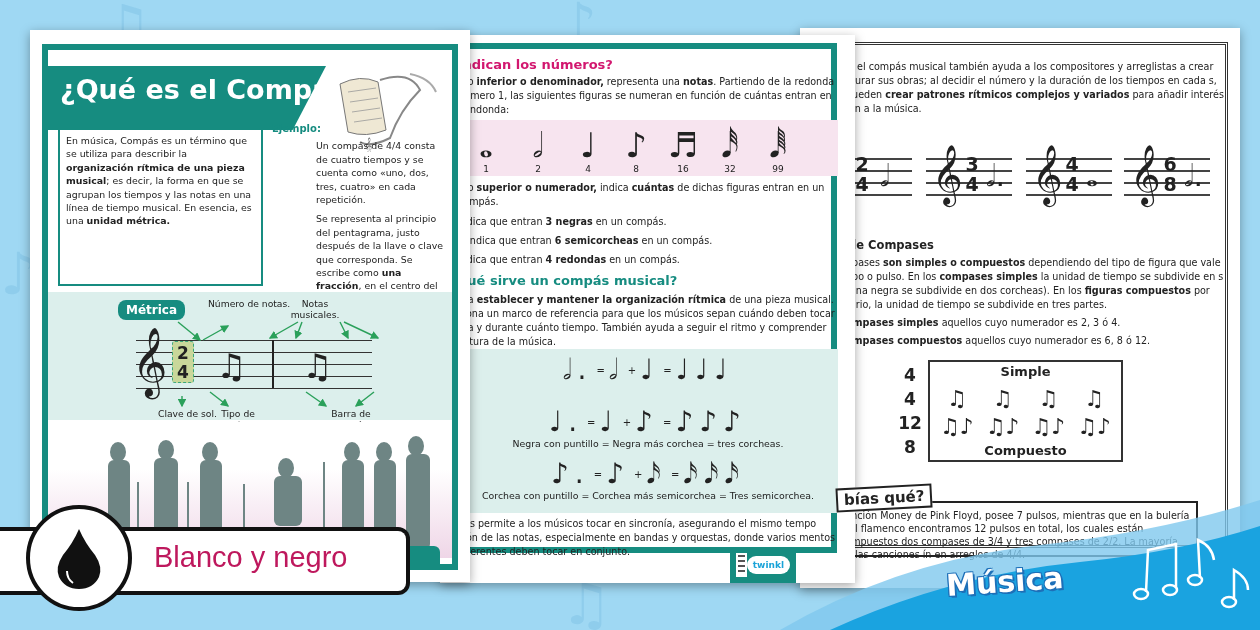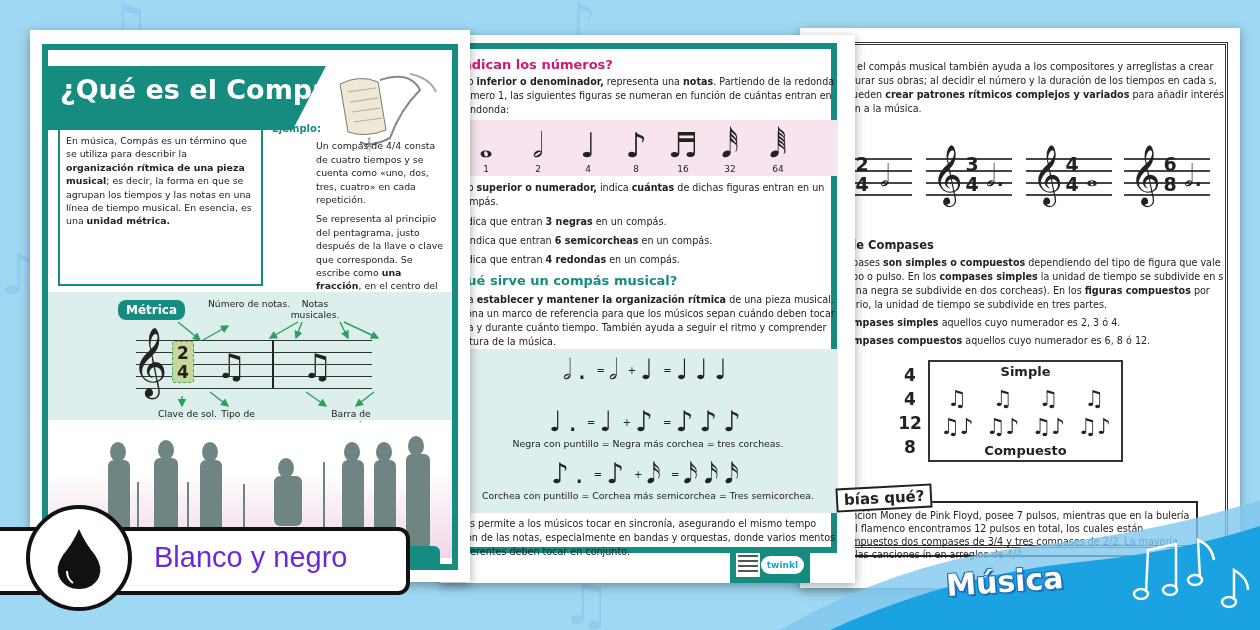--- a/index.html
+++ b/index.html
@@ -68,21 +68,21 @@
   .fig-band .fig .g { display: block; font-size: 34px; line-height: 38px; }
   .fig-band .fig .n { display: block; font-size: 9px; line-height: 10px; }
   .eq-band {
     position: absolute; left: 18px; top: 314px; width: 380px; height: 164px; background: #dcefec;
   }
   .eq-row { position: absolute; left: 0; right: 0; text-align: center; }
   .eq-row .glyphs { font-size: 28px; line-height: 30px; letter-spacing: 6px; }
   .eq-row .glyphs .op { font-size: 10px; vertical-align: middle; margin: 0 4px; letter-spacing: 0; }
   .eq-row .cap { font-size: 9.4px; line-height: 12px; }
   .twinkl-tab {
-    position: absolute; left: 290px; top: 512px; width: 80px; height: 36px; background: #168c80;
+    position: absolute; left: 290px; top: 512px; width: 66px; height: 36px; background: #168c80;
     border-radius: 6px 6px 0 0; display: flex; align-items: center; justify-content: space-between; padding: 0 6px;
   }
   .qr {
     width: 24px; height: 24px; background:
       repeating-linear-gradient(0deg, #fff 0 3px, #555 3px 5px),
       #fff; border: 2px solid #fff;
   }
   .twinkl-logo {
     background: #fff; color: #1aa3d8; font-weight: bold; font-size: 9px; border-radius: 10px;
     padding: 4px 6px;
@@ -141,21 +141,21 @@
   
   .badge {
     position: absolute; left: 0; top: 527px; width: 410px; height: 68px; background: #fff;
     border: 4px solid #111; border-left: none; border-radius: 0 12px 12px 0;
   }
   .badge-circle {
     position: absolute; left: 26px; top: 505px; width: 106px; height: 106px; border-radius: 50%;
     background: #fff; border: 4px solid #111; display: flex; align-items: center; justify-content: center;
   }
   .badge-text {
-    position: absolute; left: 154px; top: 541px; font-size: 29px; color: #6d28d9;
+    position: absolute; left: 154px; top: 541px; font-size: 29px; color: #be185d;
     font-family: "Liberation Sans", sans-serif;
   }
 
   
   .wave { position: absolute; left: 0; top: 0; width: 1260px; height: 630px; pointer-events: none; }
   .musica {
     position: absolute; left: 946px; top: 564px; font-size: 30px; font-weight: bold; color: #fff;
     font-family: "DejaVu Sans", sans-serif; text-shadow: 2px 2px 0 #1d6fb8, -1px -1px 0 #1d6fb8, 1px -1px 0 #1d6fb8, -1px 1px 0 #1d6fb8;
     transform: rotate(-4deg);
   }
@@ -294,21 +294,21 @@
     <div class="fig" style="left:205px;">
         <span class="g">♬</span>
         <span class="n">16</span>
       </div>
     <div class="fig" style="left:252px;">
         <span class="g">𝅘𝅥𝅰</span>
         <span class="n">32</span>
       </div>
     <div class="fig" style="left:300px;">
         <span class="g">𝅘𝅥𝅱</span>
-        <span class="n">64</span>
+        <span class="n">99</span>
       </div>
   </div>
 
   <div class="p2" style="top:146px;">
     <span>ero </span><b>superior o numerador,</b><span> indica </span><b>cuántas</b><span> de dichas figuras entran en un compás.</span>
   </div>
   <div class="p2 magenta" style="top:162px;font-weight:bold;">o:</div>
   <div class="p2" style="top:180px;"><span>indica que entran </span><b>3 negras</b><span> en un compás.</span></div>
   <div class="p2" style="top:199px;"><span>6 indica que entran </span><b>6 semicorcheas</b><span> en un compás.</span></div>
   <div class="p2" style="top:218px;"><span>indica que entran </span><b>4 redondas</b><span> en un compás.</span></div>

